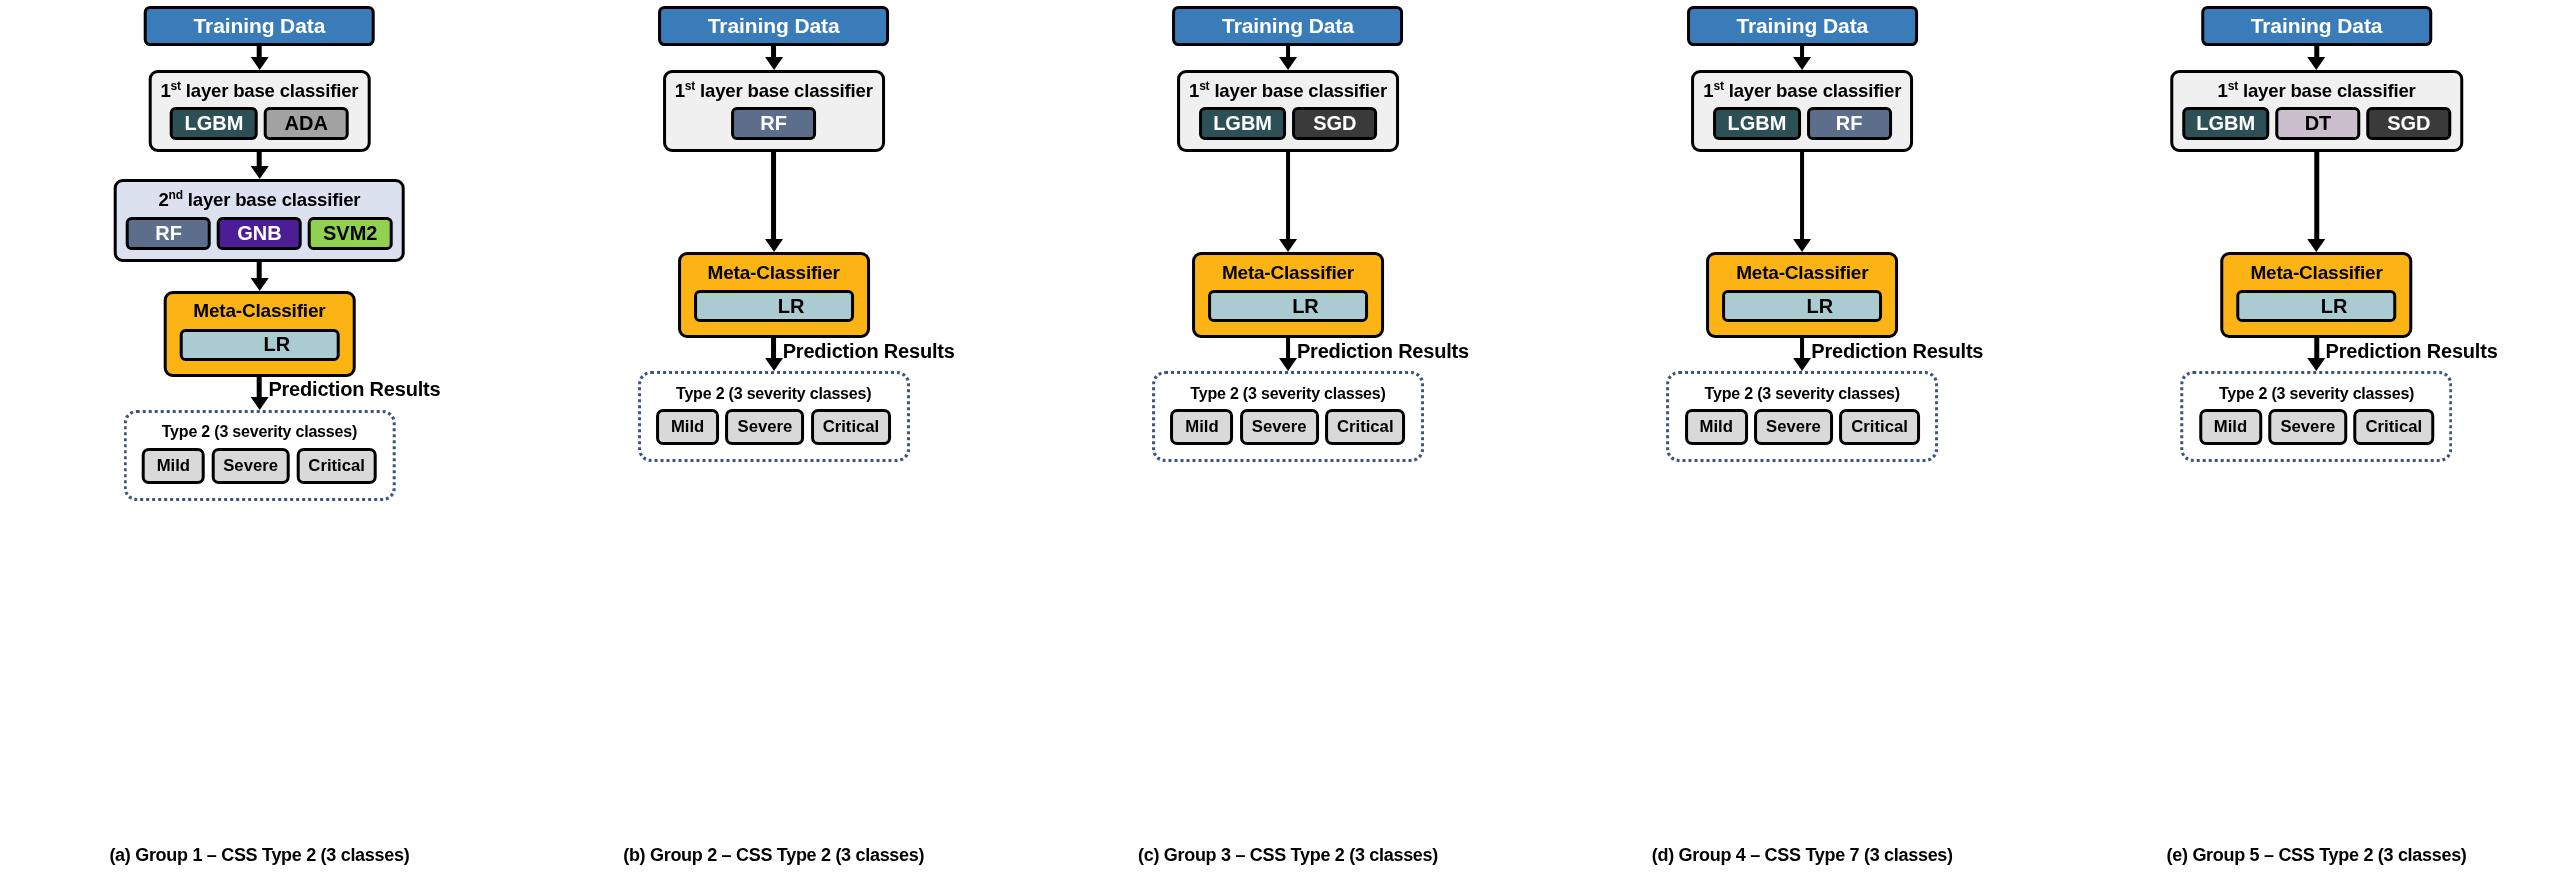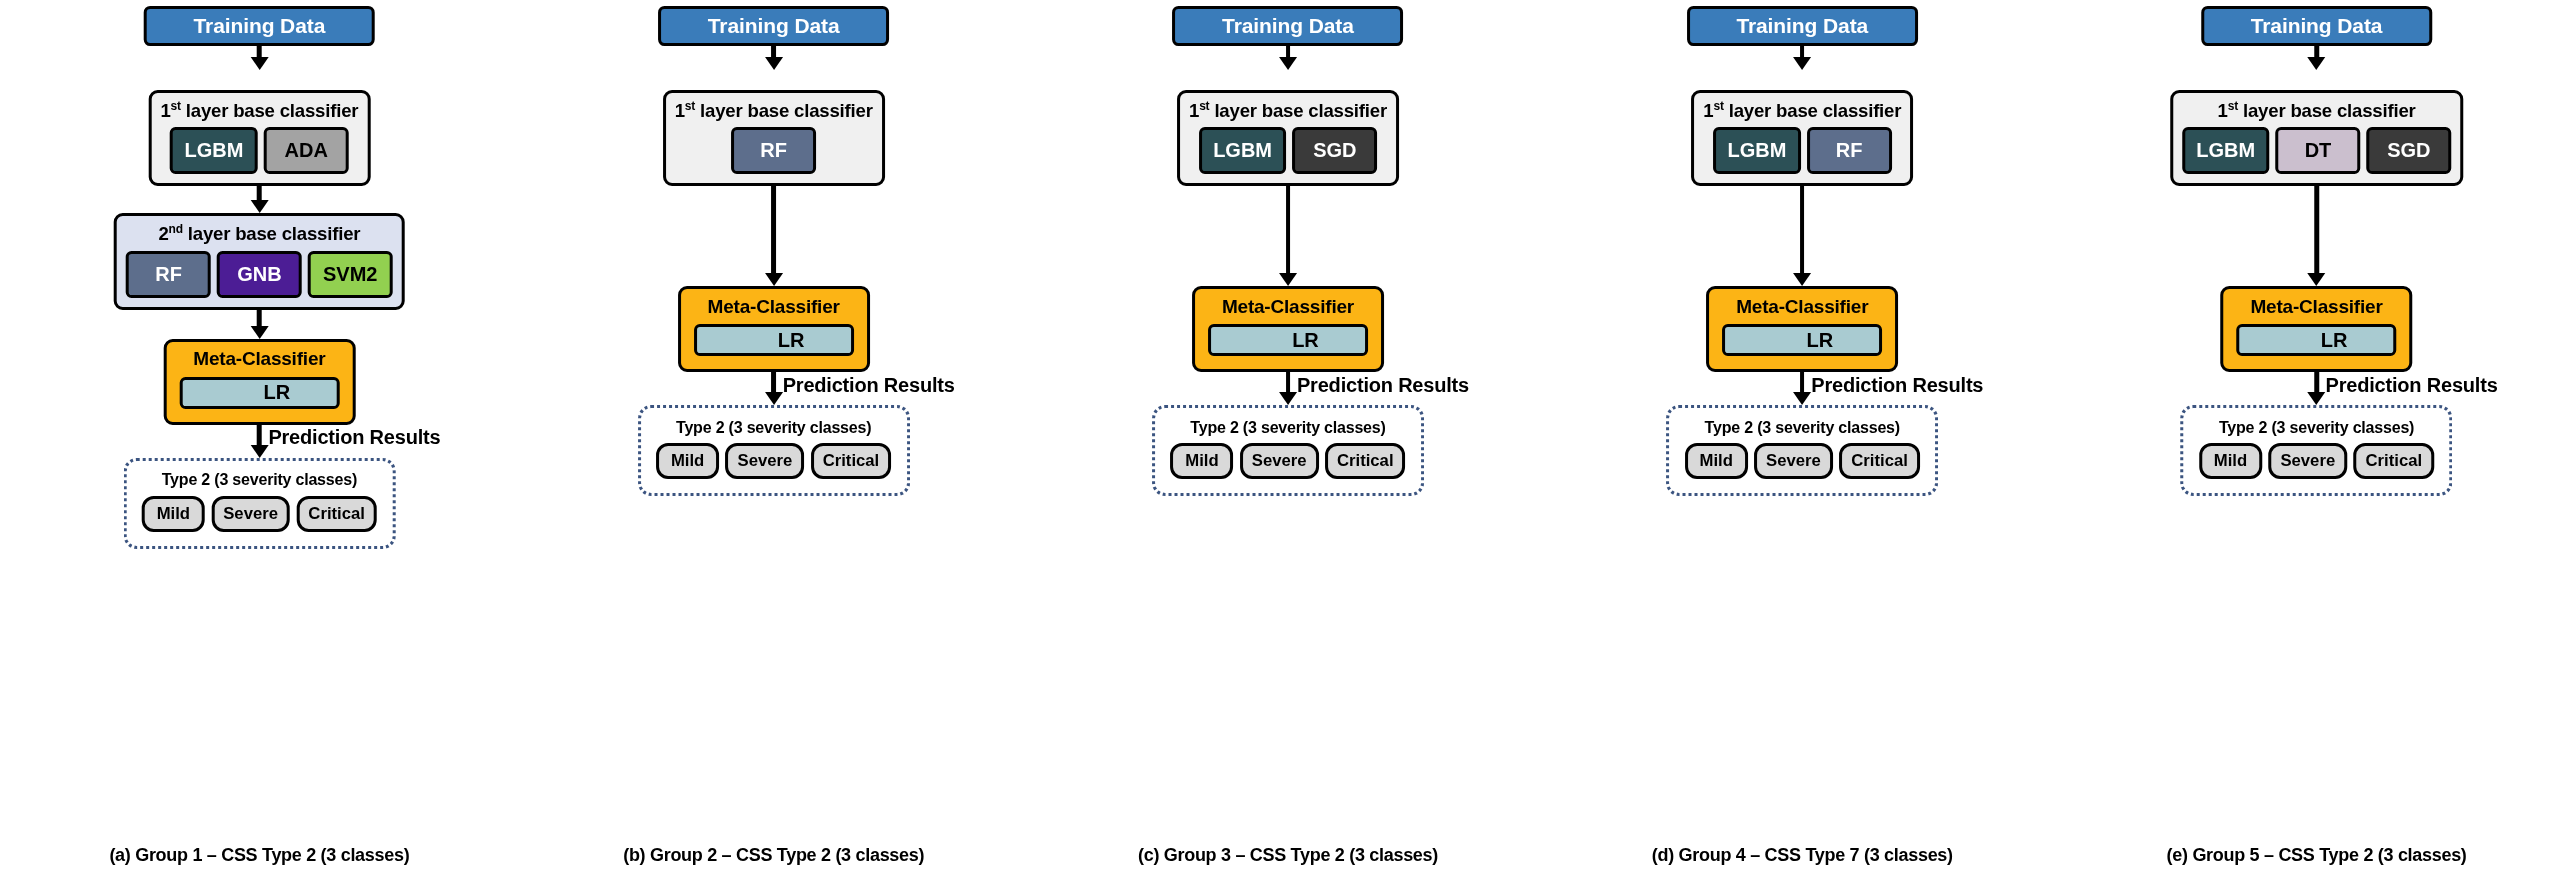--- a/index.html
+++ b/index.html
@@ -71,37 +71,37 @@
 
   
   .layer-box {
     border: 3.8px solid #000000;
     border-radius: 9px;
     display: flex;
     flex-direction: column;
     align-items: center;
     padding: 5.8px 9px 9px 9px;
   }
-  .layer-box.first { background: #F0F0F0; margin-top: 20px; }
+  .layer-box.first { background: #F0F0F0; }
   .layer-box.second { background: #DCE1F0; }
 
   .layer-title {
     font-size: 18.6px;
     font-weight: bold;
     color: #000000;
     margin-bottom: 5.1px;
     white-space: nowrap;
     letter-spacing: -0.2px;
   }
   .layer-title sup { font-size: 12px; vertical-align: super; }
 
   .clf-row { display: flex; flex-direction: row; gap: 5.8px; }
 
   .clf {
-    height: 47px;
+    height: 33px;
     min-width: 85px;
     padding: 0 11.5px;
     border: 3.2px solid #000000;
     border-radius: 5.8px;
     font-size: 20px;
     font-weight: bold;
     display: flex;
     align-items: center;
     justify-content: center;
     white-space: nowrap;
@@ -179,21 +179,21 @@
     white-space: nowrap;
     letter-spacing: -0.2px;
   }
   .class-row { display: flex; flex-direction: row; gap: 6.4px; }
   .class-chip {
     min-width: 63px;
     height: 36px;
     padding: 0 9px;
     background: #D9D9D9;
     border: 3.2px solid #000000;
-    border-radius: 12px;
+    border-radius: 7px;
     font-size: 16.7px;
     font-weight: bold;
     color: #000000;
     display: flex;
     align-items: center;
     justify-content: center;
     white-space: nowrap;
   }
 
   

